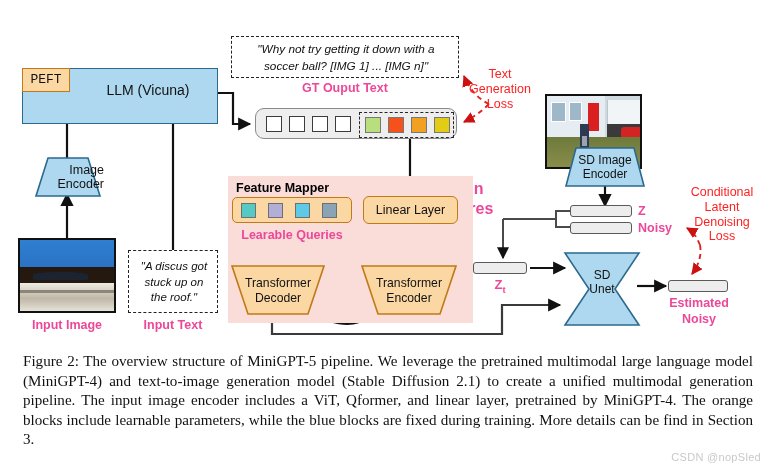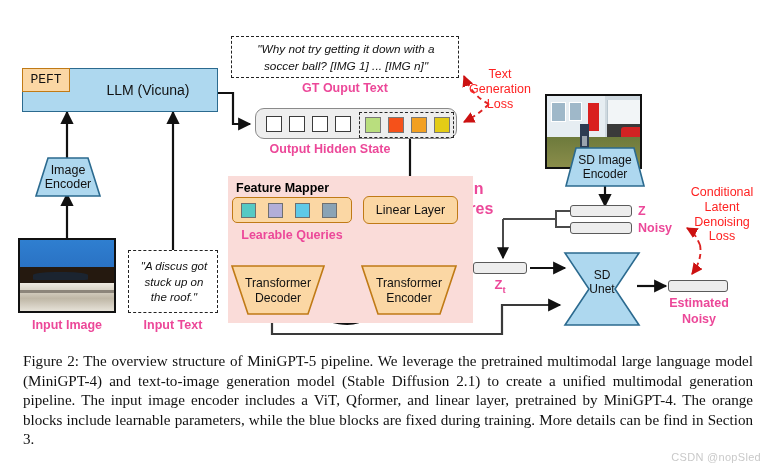--- a/index.html
+++ b/index.html
@@ -220,29 +220,29 @@
         <path d="M489,104 C476,98 468,86 464,76" marker-end="url(#ahr)"></path>
         <path d="M489,104 C481,112 472,118 464,122" marker-end="url(#ahr)"></path>
       </g>
 
       <g fill="none" stroke="#dd2222" stroke-width="1.9" stroke-dasharray="5,4">
         <path d="M700,245 C697,238 694,232 687,228" marker-end="url(#ahr)"></path>
         <path d="M700,245 C702,256 698,266 692,274" marker-end="url(#ahr)"></path>
       </g>
     </svg>
 
-    <div class="abs blue-box" style="left:22px;top:68px;width:196px;height:44px;padding-left:8px;">
+    <div class="abs blue-box" style="left:22px;top:68px;width:196px;height:56px;padding-left:8px;">
       <div class="abs center-txt" style="left:55px;top:0;width:140px;height:44px;font-size:14px;color:#111;">LLM (Vicuna)</div>
     </div>
     <div class="abs orange-box center-txt" style="left:22px;top:68px;width:48px;height:24px;font-size:13px;color:#111;font-family:Liberation Mono, monospace;">PEFT</div>
 
     <svg class="abs" style="left:36px;top:158px;" width="64" height="38">
       <polygon points="12,0 52,0 64,38 0,38" fill="#aed8ef" stroke="#2b6a8f" stroke-width="1.6"></polygon>
     </svg>
-    <div class="abs center-txt" style="left:32px;top:160px;width:72px;height:34px;font-size:12.5px;color:#111;flex-direction:column;">
+    <div class="abs center-txt" style="left:32px;top:160px;width:72px;height:34px;font-size:12.5px;color:#111;flex-direction:column;align-items:flex-end;">
       <span>Image</span>
       <span>Encoder</span>
     </div>
 
     <div class="abs thumb" style="left:18px;top:238px;width:98px;height:75px;">
       <div class="abs" style="left:0;top:0;width:100%;height:38%;background:linear-gradient(#2f7fd0,#2a72c4);"></div>
       <div class="abs" style="left:0;top:38%;width:100%;height:22%;background:#25190f;"></div>
       <div class="abs" style="left:14%;top:45%;width:58%;height:11%;background:#1b2430;border-radius:40% 40% 6% 6%;"></div>
       <div class="abs" style="left:0;top:60%;width:100%;height:40%;background:linear-gradient(#f0ece2,#bfb7a6 55%,#e6e2d8);"></div>
       <div class="abs" style="left:0;top:70%;width:100%;height:4%;background:#8c857a;"></div>
@@ -271,21 +271,20 @@
       <div class="hs-cell" style="left:33px;"></div>
       <div class="hs-cell" style="left:56px;"></div>
       <div class="hs-cell" style="left:79px;"></div>
       <div id="voken-group">
         <div class="vk-cell" style="left: 5px; background: rgb(185, 222, 126);"></div>
         <div class="vk-cell" style="left: 28px; background: rgb(245, 81, 26);"></div>
         <div class="vk-cell" style="left: 51px; background: rgb(242, 160, 34);"></div>
         <div class="vk-cell" style="left: 74px; background: rgb(227, 204, 22);"></div>
       </div>
     </div>
-    <div class="abs label" style="left:244px;top:142px;width:172px;font-size:12.5px;">Output Hidden State</div>
     <div class="abs label" style="left:420px;top:142px;width:80px;font-size:16px;line-height:1.25;margin-top:37px;">
       <div>Voken</div>
       <div>Features</div>
     </div>
 
     <div class="abs redtxt" style="left:464px;top:67px;width:72px;font-size:12.5px;">
       <div>Text</div>
       <div>Generation</div>
       <div>Loss</div>
     </div>

